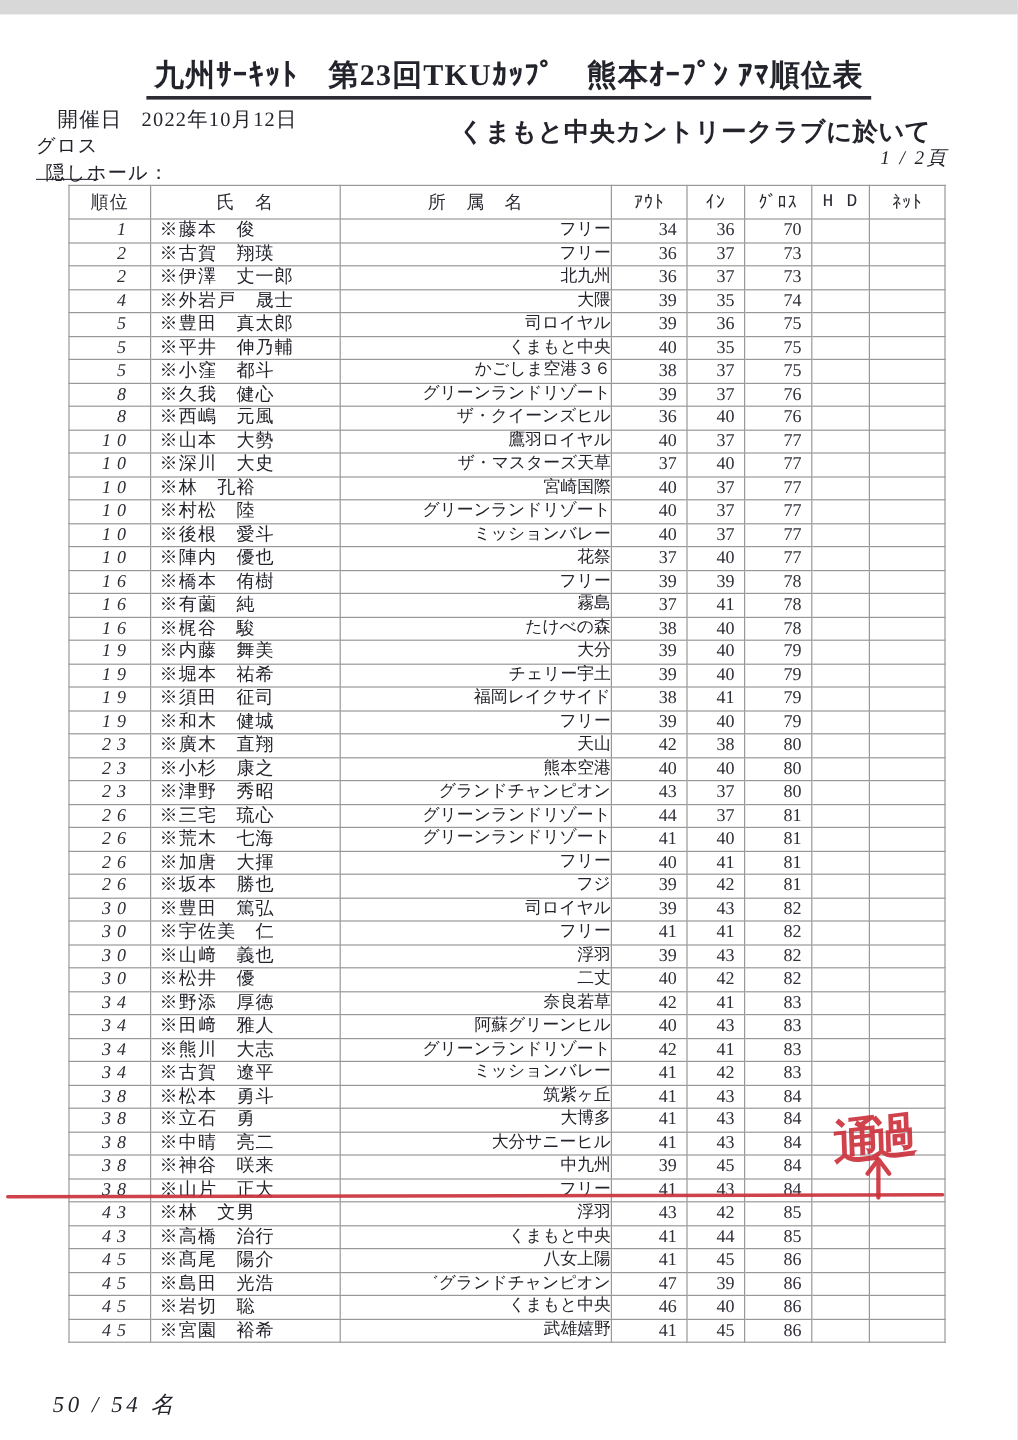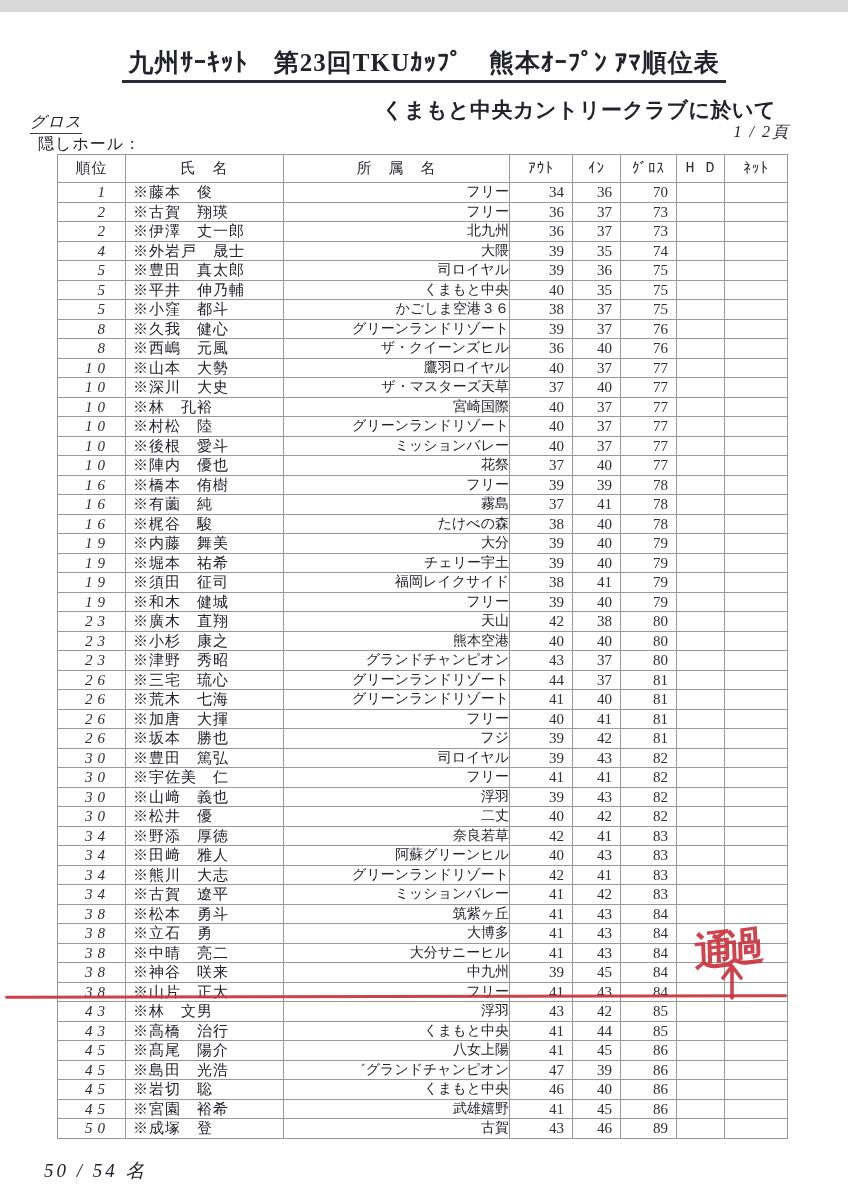--- a/index.html
+++ b/index.html
@@ -11,21 +11,21 @@
   }
   
   .title-row { position:absolute; top:34px; left:0; width:100%; text-align:center; }
   .title {
     display:inline-block; font-size:25px; font-weight:bold; letter-spacing:1px;
     border-bottom:3px solid #2b2c34; padding:0 6px 1px 6px;
   }
   .meta-date { position:absolute; left:48px; top:76px; font-size:17px; letter-spacing:1px; }
   .meta-date .lbl { margin-right:16px; }
   .venue { position:absolute; right:72px; top:84px; font-size:21px; font-weight:600; letter-spacing:0.5px; }
-  .gross { position:absolute; left:30px; top:100px; font-size:16px; border-bottom:1.5px solid #3a3b42; padding-bottom:0px; letter-spacing:1px;font-style:italic; }
+  .gross { position:absolute; left:30px; top:100px; font-size:16px; border-bottom:1.5px solid #3a3b42; padding-bottom:16px; letter-spacing:1px; }
   .hidden-hole { position:absolute; left:38px; top:122px; font-size:16px; letter-spacing:1px; }
   .page-indicator { position:absolute; right:58px; top:110px; font-size:16px; font-style:italic; letter-spacing:2px; }
 
   
   table.ranking { position:absolute; left:57px; top:142px; width:730px; border-collapse:collapse; table-layout:fixed; }
   .ranking th, .ranking td { border:1px solid #989898; overflow:hidden; white-space:nowrap; }
   .ranking thead th { height:25px; font-size:15px; font-weight:normal; text-align:center; letter-spacing:1px; color:#2a2b32;font-family:Liberation Mono, monospace; }
   .ranking tbody td { height:18.5px; padding:0; font-size:15px; line-height:18.5px; }
   .c-rank { font-style:italic; text-align:right; padding-right:15px !important; letter-spacing:5px; color:#2c2d35; }
   .c-name { text-align:left; padding-left:7px !important; letter-spacing:1px; }
@@ -50,20 +50,23 @@
 </style>
 </head>
 <body>
 
 <div class="page">
 
   <div class="title-row">
     <span class="title">九州ｻｰｷｯﾄ　第23回TKUｶｯﾌﾟ　熊本ｵｰﾌﾟﾝ ｱﾏ順位表</span>
   </div>
 
+  <div class="meta-date">
+    <span class="lbl">開催日</span><span>2022年10月12日</span>
+  </div>
 
   <div class="venue">くまもと中央カントリークラブに於いて</div>
 
   <div class="gross">グロス</div>
 
   <div class="hidden-hole">隠しホール：</div>
 
   <div class="page-indicator">1 / 2頁</div>
 
   <table class="ranking">
@@ -563,30 +566,20 @@
         <tr>
       <td class="c-rank">45</td>
       <td class="c-name">※宮園　裕希</td>
       <td class="c-aff">武雄嬉野</td>
       <td class="c-num">41</td>
       <td class="c-num">45</td>
       <td class="c-num">86</td>
       <td class="c-num"></td>
       <td class="c-num"></td>
     </tr>
-        <tr>
-      <td class="c-rank">50</td>
-      <td class="c-name">※成塚　登</td>
-      <td class="c-aff">古賀</td>
-      <td class="c-num">43</td>
-      <td class="c-num">46</td>
-      <td class="c-num">89</td>
-      <td class="c-num"></td>
-      <td class="c-num"></td>
-    </tr>
       </tbody>
   </table>
 
   <div class="footer">50 / 54 名</div>
 
   <div class="red-line"></div>
   <div class="red-note">通過</div>
   <svg class="red-arrow" width="28" height="38" viewBox="0 0 28 38">
     <path d="M14 36 L14 7 M5 16 L14 4 L23 16" stroke="#cc2f3a" stroke-width="3.6" fill="none" stroke-linecap="round" stroke-linejoin="round"></path>
   </svg>

